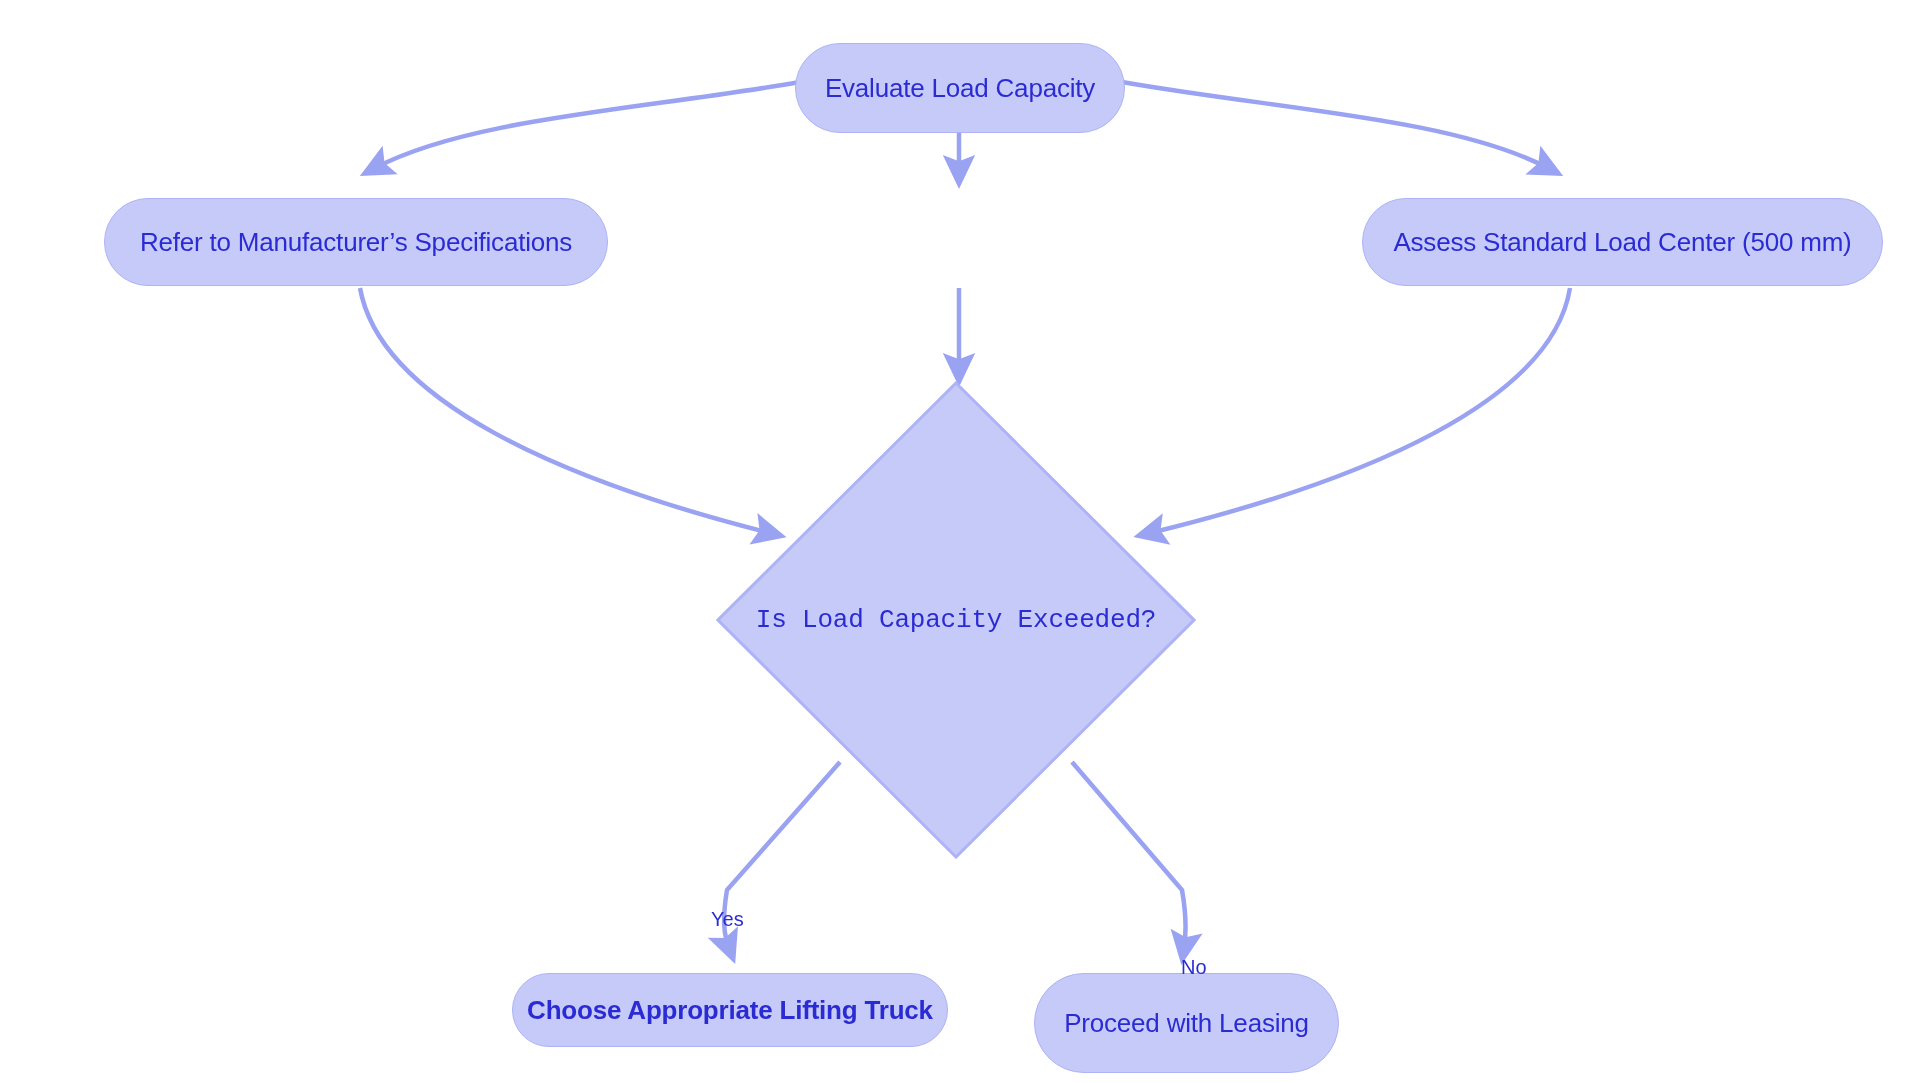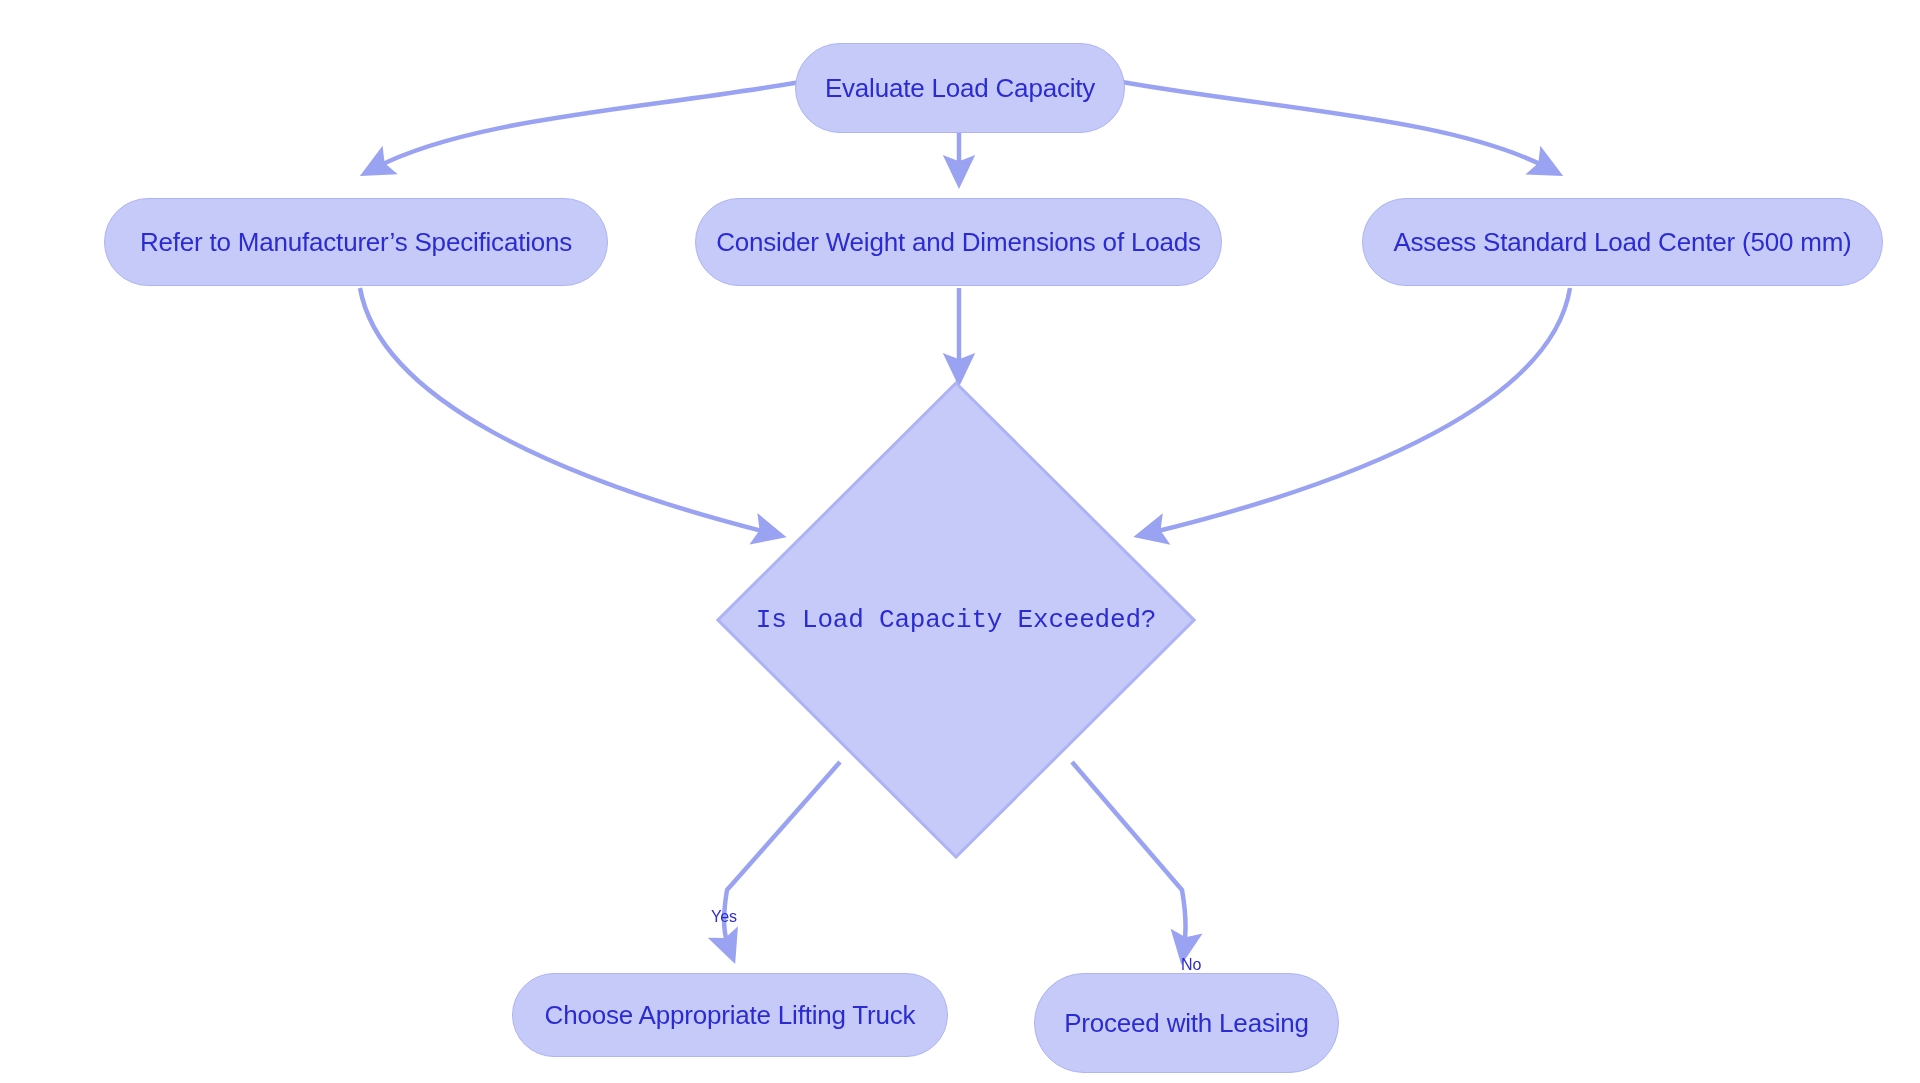--- a/index.html
+++ b/index.html
@@ -68,21 +68,21 @@
     color: #2b2bd4;
     font-size: 26px;
     font-family: Liberation Mono, monospace;
     white-space: nowrap;
     letter-spacing: -0.2px;
     z-index: 3;
   }
   .edge-label {
     position: absolute;
     color: #2b2bd4;
-    font-size: 16px;
+    font-size: 20px;
     font-family: "Liberation Sans", sans-serif;
     white-space: nowrap;
     z-index: 3;
   }
 </style>
 </head>
 <body>
 
 <div id="canvas">
 
@@ -111,36 +111,33 @@
   </svg>
 
   <div class="node pill" style="left:795px; top:15px; width:330px; height:90px;margin-top:28px;">
     <span class="node-label">Evaluate Load Capacity</span>
   </div>
 
   <div class="node pill" style="left:104px; top:198px; width:504px; height:88px;">
     <span class="node-label">Refer to Manufacturer’s Specifications</span>
   </div>
 
-  <div class="node pill" style="left:695px; top:198px; width:527px; height:88px;">
-    <span class="node-label">Consider Weight and Dimensions of Loads</span>
-  </div>
 
   <div class="node pill" style="left:1362px; top:198px; width:521px; height:88px;">
     <span class="node-label">Assess Standard Load Center (500 mm)</span>
   </div>
 
   <div class="diamond-wrap" style="left:716px; top:381px; width:480px; height:478px;">
     <svg class="diamond-shape" viewBox="0 0 480 478" preserveAspectRatio="none" xmlns="http://www.w3.org/2000/svg">
       <polygon points="240,2 478,239 240,476 2,239" fill="#c6caf8" stroke="#adb3f5" stroke-width="3"></polygon>
     </svg>
     <span class="diamond-label">Is Load Capacity Exceeded?</span>
   </div>
 
-  <div class="node pill" style="left:512px; top:973px; width:436px; height:84px;">
+  <div class="node pill" style="left:512px; top:973px; width:436px; height:74px;font-weight:bold;">
     <span class="node-label">Choose Appropriate Lifting Truck</span>
   </div>
 
   <div class="node pill" style="left:1034px; top:973px; width:305px; height:100px;">
     <span class="node-label">Proceed with Leasing</span>
   </div>
 
   <span class="edge-label" style="left:711px; top:908px;">Yes</span>
   <span class="edge-label" style="left:1181px; top:956px;">No</span>
 

